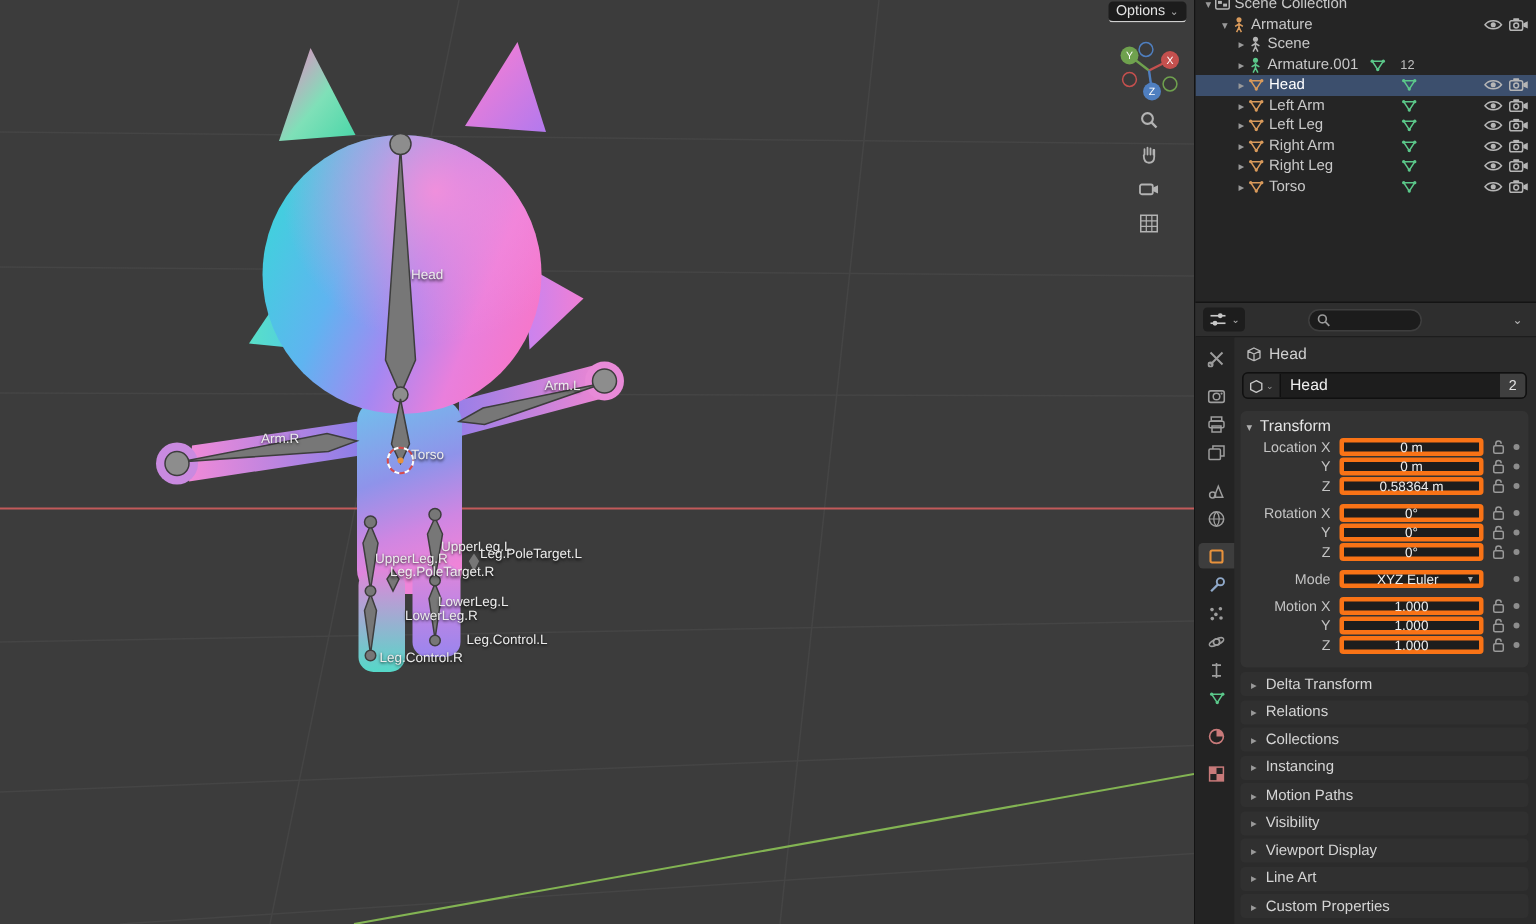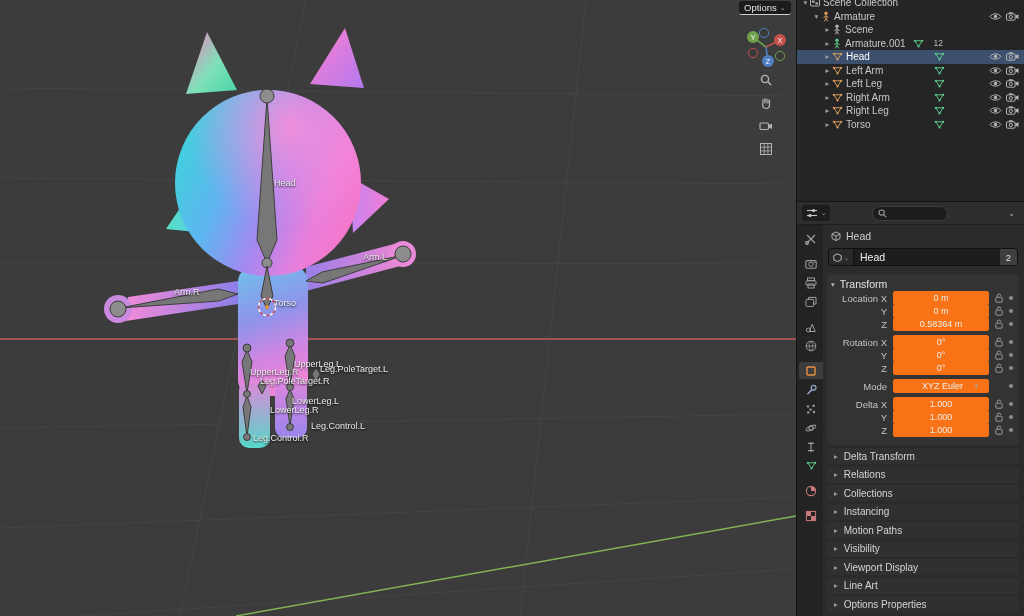--- a/index.html
+++ b/index.html
@@ -45,21 +45,21 @@
 .seg-icon{width:25px;background:#2a2a2a;display:flex;align-items:center;justify-content:center;gap:2px;border-right:1px solid #101010}
 .seg-icon .mini-caret{font-size:6px;color:#9a9a9a}
 .seg-value{flex:1;display:flex;align-items:center;padding-left:6px;font-size:10.5px;color:#f0f0f0}
 .seg-badge{width:17px;background:#3f3f3f;display:flex;align-items:center;justify-content:center;font-size:9.5px;color:#e2e2e2}
 .panel{background:#333333;border-radius:4px;margin:0 0 3px 0;padding:2px 4px 8px 4px}
 .panel-header{display:flex;align-items:center;gap:5px;height:16px;font-size:10.5px;color:#e4e4e4}
 .panel-header .arr{font-size:7.5px;color:#b0b0b0}
 .trow{display:flex;align-items:center;height:12px;margin-bottom:1px}
 .trow.gap{margin-top:6px}
 .tlabel{width:62px;text-align:right;padding-right:6px;font-size:9.5px;color:#c3c3c3;flex:none;white-space:nowrap}
-.tfield{flex:1;height:12px;background:#1d1d1d;border:7px solid #f97316;border-radius:2.5px;display:flex;align-items:center;justify-content:center;font-size:9px;color:#ededed;position:relative}
+.tfield{flex:1;height:12px;background:#1d1d1d;border:3px solid #f97316;border-radius:2.5px;display:flex;align-items:center;justify-content:center;font-size:9px;color:#ededed;position:relative}
 .tfield.tdrop{justify-content:flex-start;padding-left:22px}
 .dcaret{position:absolute;right:4px;font-size:6.5px;color:#aaa}
 .tlock{width:13px;display:flex;justify-content:center;margin-left:3px;flex:none}
 .tdot{width:9px;display:flex;justify-content:center;align-items:center;margin-left:1px;flex:none}
 .tdot::after{content:"";width:4px;height:4px;border-radius:50%;background:#8d8d8d}
 .sect{height:16px;background:#303030;border-radius:3px;margin:0 0 2.5px 0;display:flex;align-items:center;gap:6px;padding-left:7px;font-size:10px;color:#d4d4d4}
 .sect .arr{color:#9a9a9a;font-size:7.5px}
 </style>
 </head>
 <body>
@@ -738,21 +738,21 @@
                   </span>
                   <span class="tdot"></span>
                 </div>
                 <div class="trow gap">
                   <span class="tlabel">Mode</span>
                   <div class="tfield tdrop">XYZ Euler<span class="dcaret">▾</span></div>
                   <span class="tlock"></span>
                   <span class="tdot"></span>
                 </div>
                 <div class="trow gap">
-                  <span class="tlabel">Delta X</span>
+                  <span class="tlabel">Motion X</span>
                   <div class="tfield">1.000</div>
                   <span class="tlock">
                     <svg width="8" height="10">
                       <rect x="0.8" y="4.2" width="6.4" height="5" rx="1" fill="none" stroke="#9a9a9a"></rect>
                       <path d="M2.2 4.2 V2.8 A1.8 1.8 0 0 1 5.8 2.8" fill="none" stroke="#9a9a9a"></path>
                     </svg>
                   </span>
                   <span class="tdot"></span>
                 </div>
                 <div class="trow">
@@ -807,20 +807,20 @@
               <div class="sect">
                 <span class="arr">▸</span>
                 <span>Viewport Display</span>
               </div>
               <div class="sect">
                 <span class="arr">▸</span>
                 <span>Line Art</span>
               </div>
               <div class="sect">
                 <span class="arr">▸</span>
-                <span>Options Properties</span>
+                <span>Custom Properties</span>
               </div>
             </div>
         </div>
       </div>
     </div>
   </div>
 </div>
 
 </body></html>

